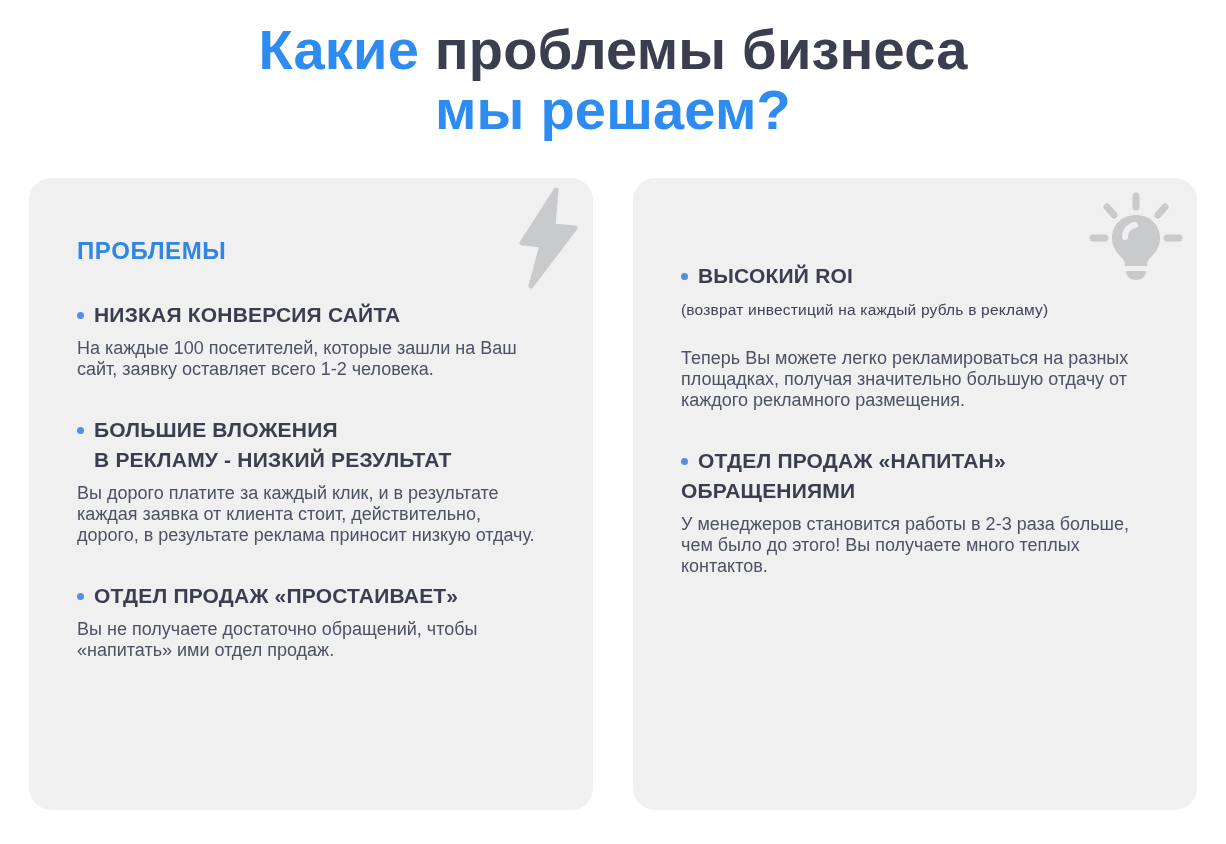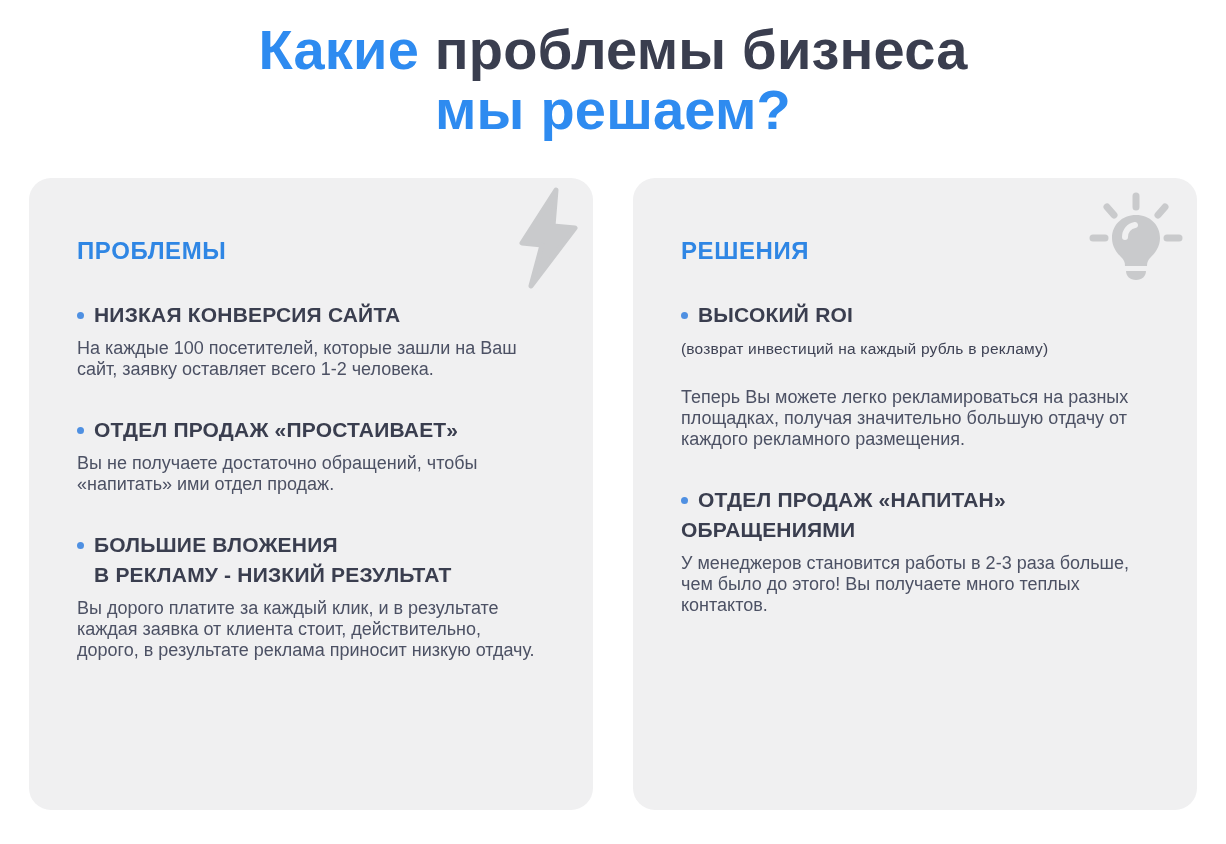--- a/index.html
+++ b/index.html
@@ -119,31 +119,31 @@
         <div class="item-title">
           <span class="bullet"></span>
           <span>НИЗКАЯ КОНВЕРСИЯ САЙТА</span>
         </div>
         <p class="item-body">На каждые 100 посетителей, которые зашли на Ваш сайт, заявку оставляет всего 1-2 человека.</p>
       </div>
 
       <div class="item">
         <div class="item-title">
           <span class="bullet"></span>
-          <span>ОТДЕЛ ПРОДАЖ «ПРОСТАИВАЕТ»</span>
+          <span><span>БОЛЬШИЕ ВЛОЖЕНИЯ</span><br><span>В РЕКЛАМУ - НИЗКИЙ РЕЗУЛЬТАТ</span></span>
         </div>
-        <p class="item-body">Вы не получаете достаточно обращений, чтобы «напитать» ими отдел продаж.</p>
+        <p class="item-body">Вы дорого платите за каждый клик, и в результате каждая заявка от клиента стоит, действительно, дорого, в результате реклама приносит низкую отдачу.</p>
       </div>
 
       <div class="item">
         <div class="item-title">
           <span class="bullet"></span>
-          <span><span>БОЛЬШИЕ ВЛОЖЕНИЯ</span><br><span>В РЕКЛАМУ - НИЗКИЙ РЕЗУЛЬТАТ</span></span>
+          <span>ОТДЕЛ ПРОДАЖ «ПРОСТАИВАЕТ»</span>
         </div>
-        <p class="item-body">Вы дорого платите за каждый клик, и в результате каждая заявка от клиента стоит, действительно, дорого, в результате реклама приносит низкую отдачу.</p>
+        <p class="item-body">Вы не получаете достаточно обращений, чтобы «напитать» ими отдел продаж.</p>
       </div>
     </section>
 
     <section class="card">
       <span class="corner-icon bulb">
         <svg width="98" height="100" viewBox="0 0 98 100" fill="none" xmlns="http://www.w3.org/2000/svg">
 
           <g stroke="#c9cacc" stroke-width="7" stroke-linecap="round">
             <line x1="49" y1="6" x2="49" y2="17"></line>
             <line x1="20" y1="17" x2="27" y2="25"></line>
@@ -153,21 +153,20 @@
           </g>
 
           <path d="M49 25 C35 25 25 35 25 48 C25 57 30 63 34 67 C37 70 38 72 38 76 L60 76 C60 72 61 70 64 67 C68 63 73 57 73 48 C73 35 63 25 49 25 Z" fill="#c9cacc"></path>
 
           <path d="M39 81 L59 81 C59 86 55 90 49 90 C43 90 39 86 39 81 Z" fill="#c9cacc"></path>
 
           <path d="M38 47 C38 41 42 36 48 35" stroke="#f0f0f1" stroke-width="6" stroke-linecap="round" fill="none"></path>
         </svg>
       </span>
 
-      <h2 class="card-header">РЕШЕНИЯ</h2>
 
 
       <div class="item">
         <div class="item-title">
           <span class="bullet"></span>
           <span>ВЫСОКИЙ ROI</span>
         </div>
         <p class="roi-note">(возврат инвестиций на каждый рубль в рекламу)</p>
         <p class="item-body">Теперь Вы можете легко рекламироваться на разных площадках, получая значительно большую отдачу от каждого рекламного размещения.</p>
       </div>

